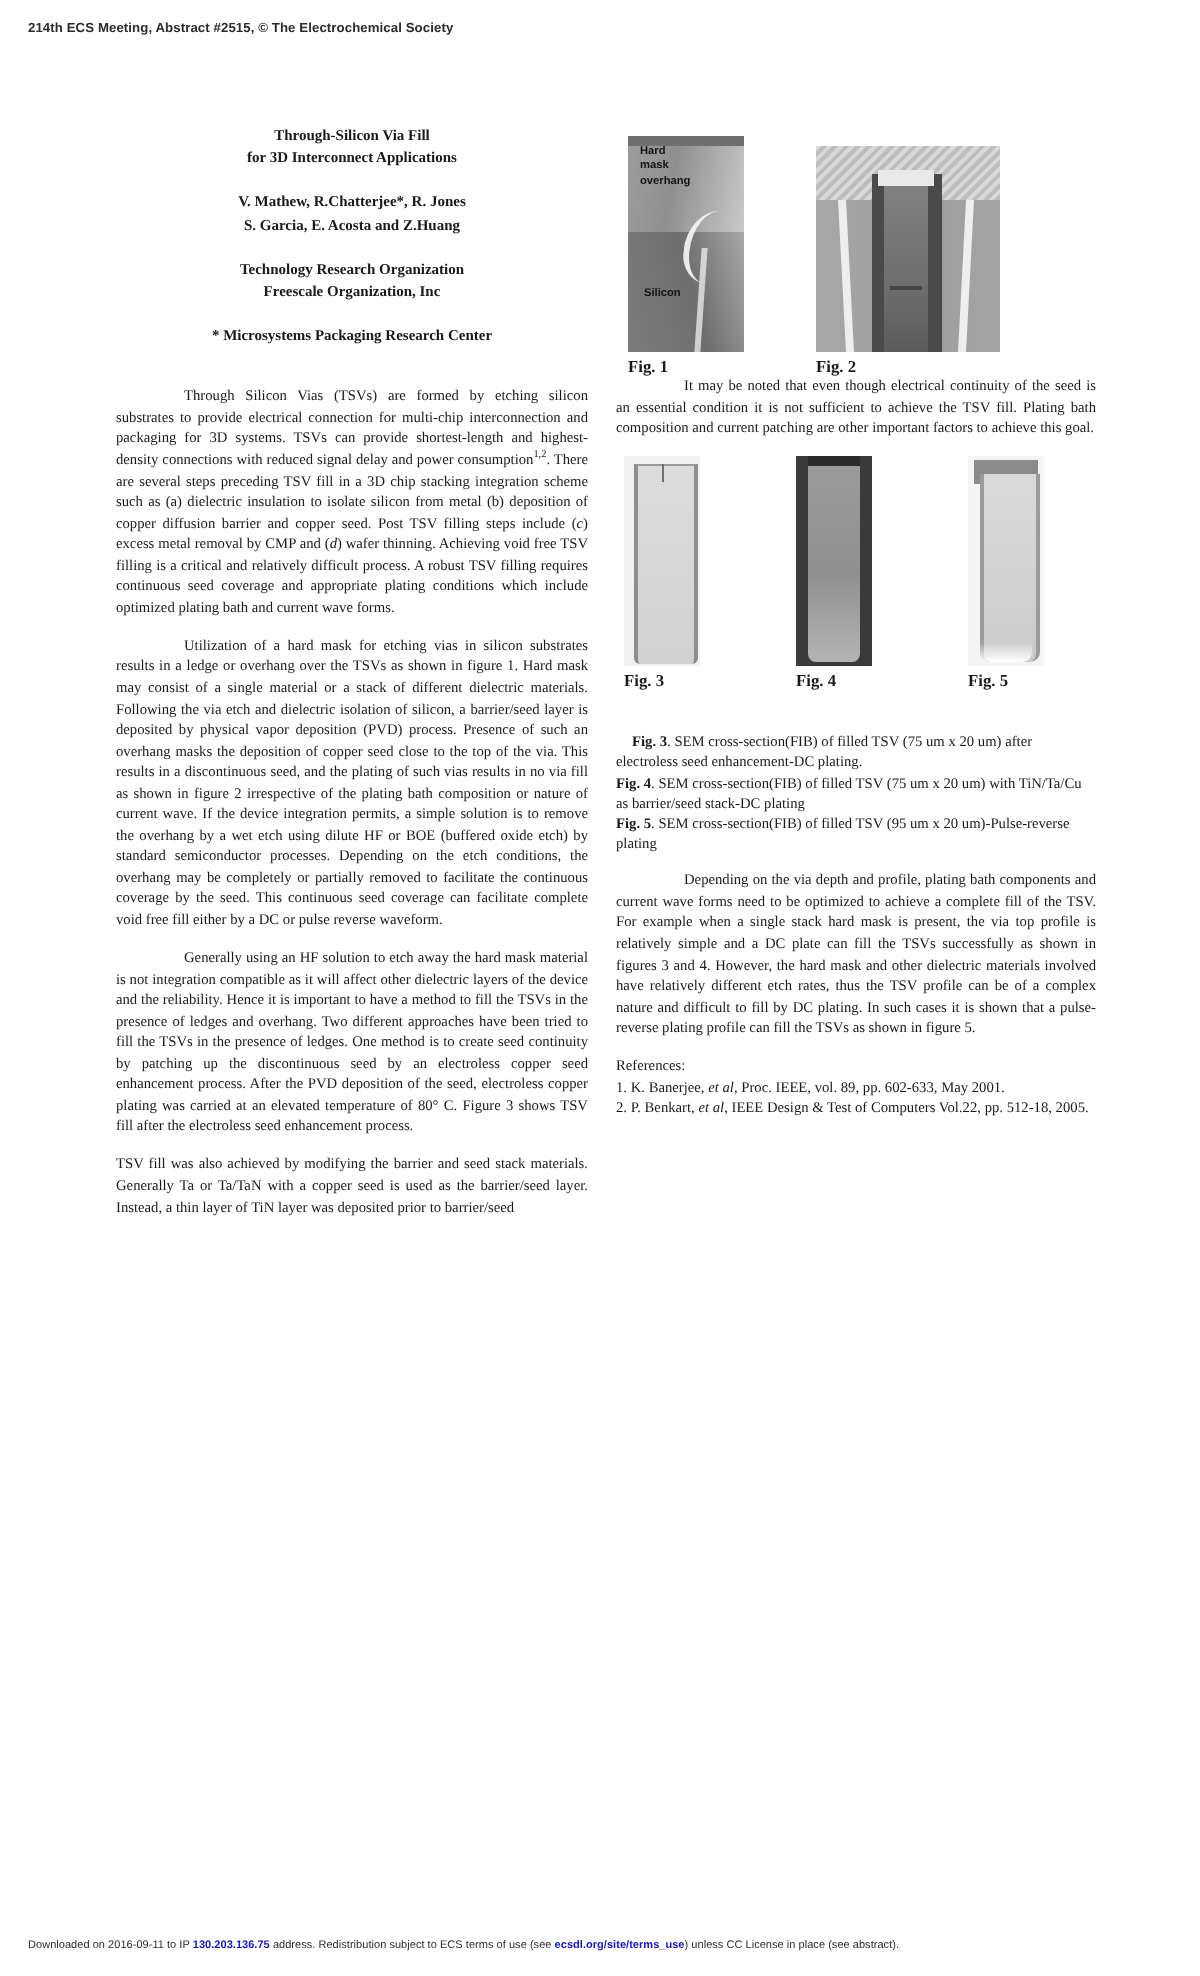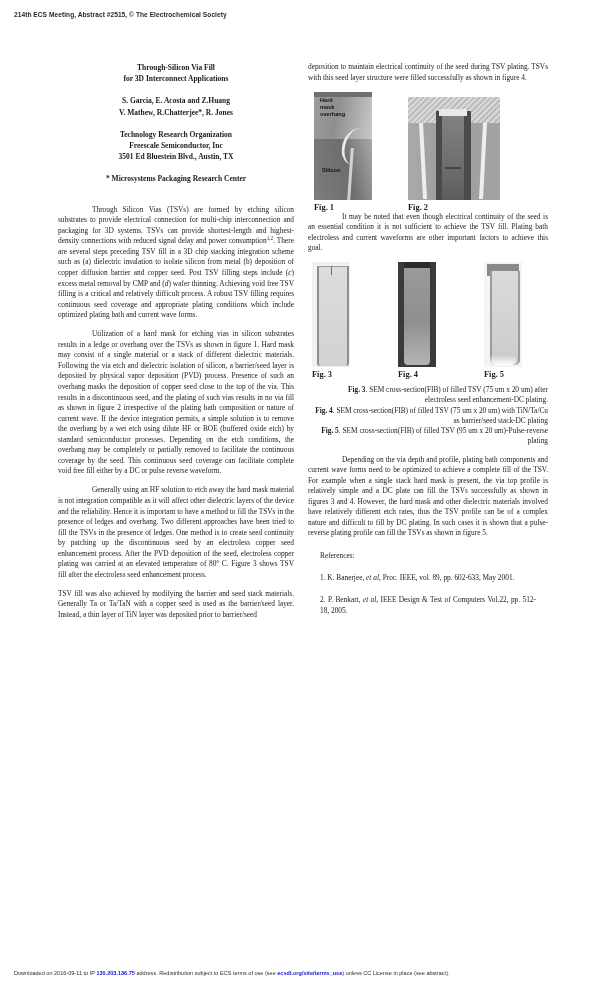--- a/index.html
+++ b/index.html
@@ -210,21 +210,21 @@
     text-align: left;
     margin: 4px 0 8px 0;
   }
   .caption b { font-weight: bold; }
 
   .refs {
     font-size: 7.35px;
     line-height: 10.3px;
     text-align: left;
   }
-  .ref-item { margin: 12px; text-align: justify; }
+  .ref-item { margin: 0; text-align: justify; }
   .ref-item i { }
 
   sup {
     font-size: 5.2px;
     vertical-align: super;
     line-height: 0;
   }
   i.it { font-style: italic; }
 
   
@@ -249,44 +249,42 @@
 </div>
 
 <div class="columns">
 
   <div class="col col-left">
 
     <div class="title-block">
       <div class="title-line">Through-Silicon Via Fill</div>
       <div class="title-line">for 3D Interconnect Applications</div>
       <div class="spacer"></div>
+      <div class="title-line">V. Mathew, R.Chatterjee*, R. Jones</div>
       <div class="title-line">S. Garcia, E. Acosta and  Z.Huang</div>
-      <div class="title-line">V. Mathew, R.Chatterjee*, R. Jones</div>
       <div class="spacer"></div>
       <div class="title-line">Technology Research Organization</div>
-      <div class="title-line">Freescale Semiconductor, Inc</div>
-      <div class="title-line">3501 Ed Bluestein Blvd., Austin, TX</div>
+      <div class="title-line">Freescale Organization, Inc</div>
       <div class="spacer"></div>
       <div class="title-line">* Microsystems Packaging Research Center</div>
     </div>
 
     <div style="height:20px"></div>
 
     <p class="p indent"><span>Through Silicon Vias (TSVs) are formed by etching silicon substrates to provide electrical connection for multi-chip interconnection and packaging for 3D systems. TSVs can provide shortest-length and highest-density connections with reduced signal delay and power consumption</span><sup>1,2</sup><span>. There are several steps preceding TSV fill in a 3D chip stacking integration scheme such as (a) dielectric insulation to isolate silicon from metal (b) deposition of copper diffusion barrier and copper seed. Post TSV filling steps include (</span><i class="it">c</i><span>) excess metal removal by CMP and (</span><i class="it">d</i><span>) wafer thinning. Achieving void free TSV filling is a critical and relatively difficult process. A robust TSV filling requires continuous seed coverage and appropriate plating conditions which include optimized plating bath and current wave forms.</span></p>
 
     <p class="p indent">Utilization of a hard mask for etching vias in silicon substrates results in a ledge or overhang over the TSVs as shown in figure 1. Hard mask may consist of a single material or a stack of different dielectric materials. Following the via etch and dielectric isolation of silicon, a barrier/seed layer is deposited by physical vapor deposition (PVD) process. Presence of such an overhang masks the deposition of copper seed close to the top of the via. This results in a discontinuous seed, and the plating of such vias results in no via fill as shown in figure 2 irrespective of the plating bath composition or nature of current wave. If the device integration permits, a simple solution is to remove the overhang by a wet etch using dilute HF or BOE (buffered oxide etch) by standard semiconductor processes. Depending on the etch conditions, the overhang may be completely or partially removed to facilitate the continuous coverage by the seed. This continuous seed coverage can facilitate complete void free fill either by a DC or pulse reverse waveform.</p>
 
     <p class="p indent">Generally using an HF solution to etch away the hard mask material is not integration compatible as it will affect other dielectric layers of the device and the reliability. Hence it is important to have a method to fill the TSVs in the presence of ledges and overhang. Two different approaches have been tried to fill the TSVs in the presence of ledges. One method is to create seed continuity by patching up the discontinuous seed by an electroless copper seed enhancement process. After the PVD deposition of the seed, electroless copper plating was carried at an elevated temperature of 80° C. Figure 3 shows TSV fill after the electroless seed enhancement process.</p>
 
     <p class="p noindent">TSV fill was also achieved by modifying the barrier and seed stack materials. Generally Ta or Ta/TaN with a copper seed is used as the barrier/seed layer. Instead, a thin layer of TiN layer was deposited prior to barrier/seed</p>
   </div>
 
   <div class="col col-right">
 
-    <p class="p noindent">deposition to maintain electrical continuity of the seed during TSV plating. TSVs with this seed layer structure were filled successfully as shown in figure 4.</p>
 
     <div class="figrow" style="margin-top:6px;gap:36px;padding-left:6px;">
       <div class="figbox f1">
         <div class="hm"></div>
         <div class="hm-top"></div>
         <div class="si"></div>
         <div class="overhang-curve"></div>
         <div class="wall"></div>
         <div class="txt txt-hm">Hard<br>mask<br>overhang</div>
         <div class="txt txt-si">Silicon</div>
@@ -302,21 +300,21 @@
         <div class="via-cap"></div>
         <div class="streak"></div>
       </div>
     </div>
     <div class="figcap-row" style="padding-left:6px;">
       <div class="figlabel" style="width:94px;">Fig. 1</div>
       <div class="figlabel">Fig. 2</div>
     </div>
 
 
-    <p class="p indent">It may be noted that even though electrical continuity of the seed is an essential condition it is not sufficient to achieve the TSV fill. Plating bath electroless and current waveforms are other important factors to achieve this goal.</p>
+    <p class="p indent">It may be noted that even though electrical continuity of the seed is an essential condition it is not sufficient to achieve the TSV fill. Plating bath composition and current patching are other important factors to achieve this goal.</p>
 
     <div class="figrow" style="margin-top:8px;gap:48px;padding-left:4px;">
       <div class="figbox f345 f3">
         <div class="body"></div>
         <div class="seam"></div>
       </div>
       <div class="figbox f345 f4">
         <div class="body"></div>
         <div class="topbar"></div>
       </div>
@@ -325,21 +323,21 @@
         <div class="body"></div>
         <div class="bottom-glow"></div>
       </div>
     </div>
     <div class="figcap-row" style="padding-left:4px;">
       <div class="figlabel" style="width:86px;">Fig. 3</div>
       <div class="figlabel" style="width:86px;">Fig. 4</div>
       <div class="figlabel">Fig. 5</div>
     </div>
 
-    <div class="caption" style="margin-top:6px;text-align:right;">
+    <div class="caption" style="margin-top:21px;">
       <span style="padding-left:8px;display:inline"><b>Fig. 3</b></span><span>. SEM cross-section(FIB) of filled TSV (75 um x 20 um) after electroless seed enhancement-DC plating.</span><br>
       <b>Fig. 4</b><span>. SEM cross-section(FIB) of filled TSV (75 um x 20 um) with TiN/Ta/Cu as barrier/seed stack-DC plating</span><br>
       <b>Fig. 5</b><span>. SEM cross-section(FIB) of filled TSV (95 um x 20 um)-Pulse-reverse plating</span>
     </div>
 
     <p class="p indent">Depending on the via depth and profile, plating bath components and current wave forms need to be optimized to achieve a complete fill of the TSV. For example when a single stack hard mask is present, the via top profile is relatively simple and a DC plate can fill the TSVs successfully as shown in figures 3 and 4. However, the hard mask and other dielectric materials involved have relatively different etch rates, thus the TSV profile can be of a complex nature and difficult to fill by DC plating. In such cases it is shown that a pulse-reverse plating profile can fill the TSVs as shown in figure 5.</p>
 
 
     <div class="refs">
       <p class="ref-item">References:</p>

